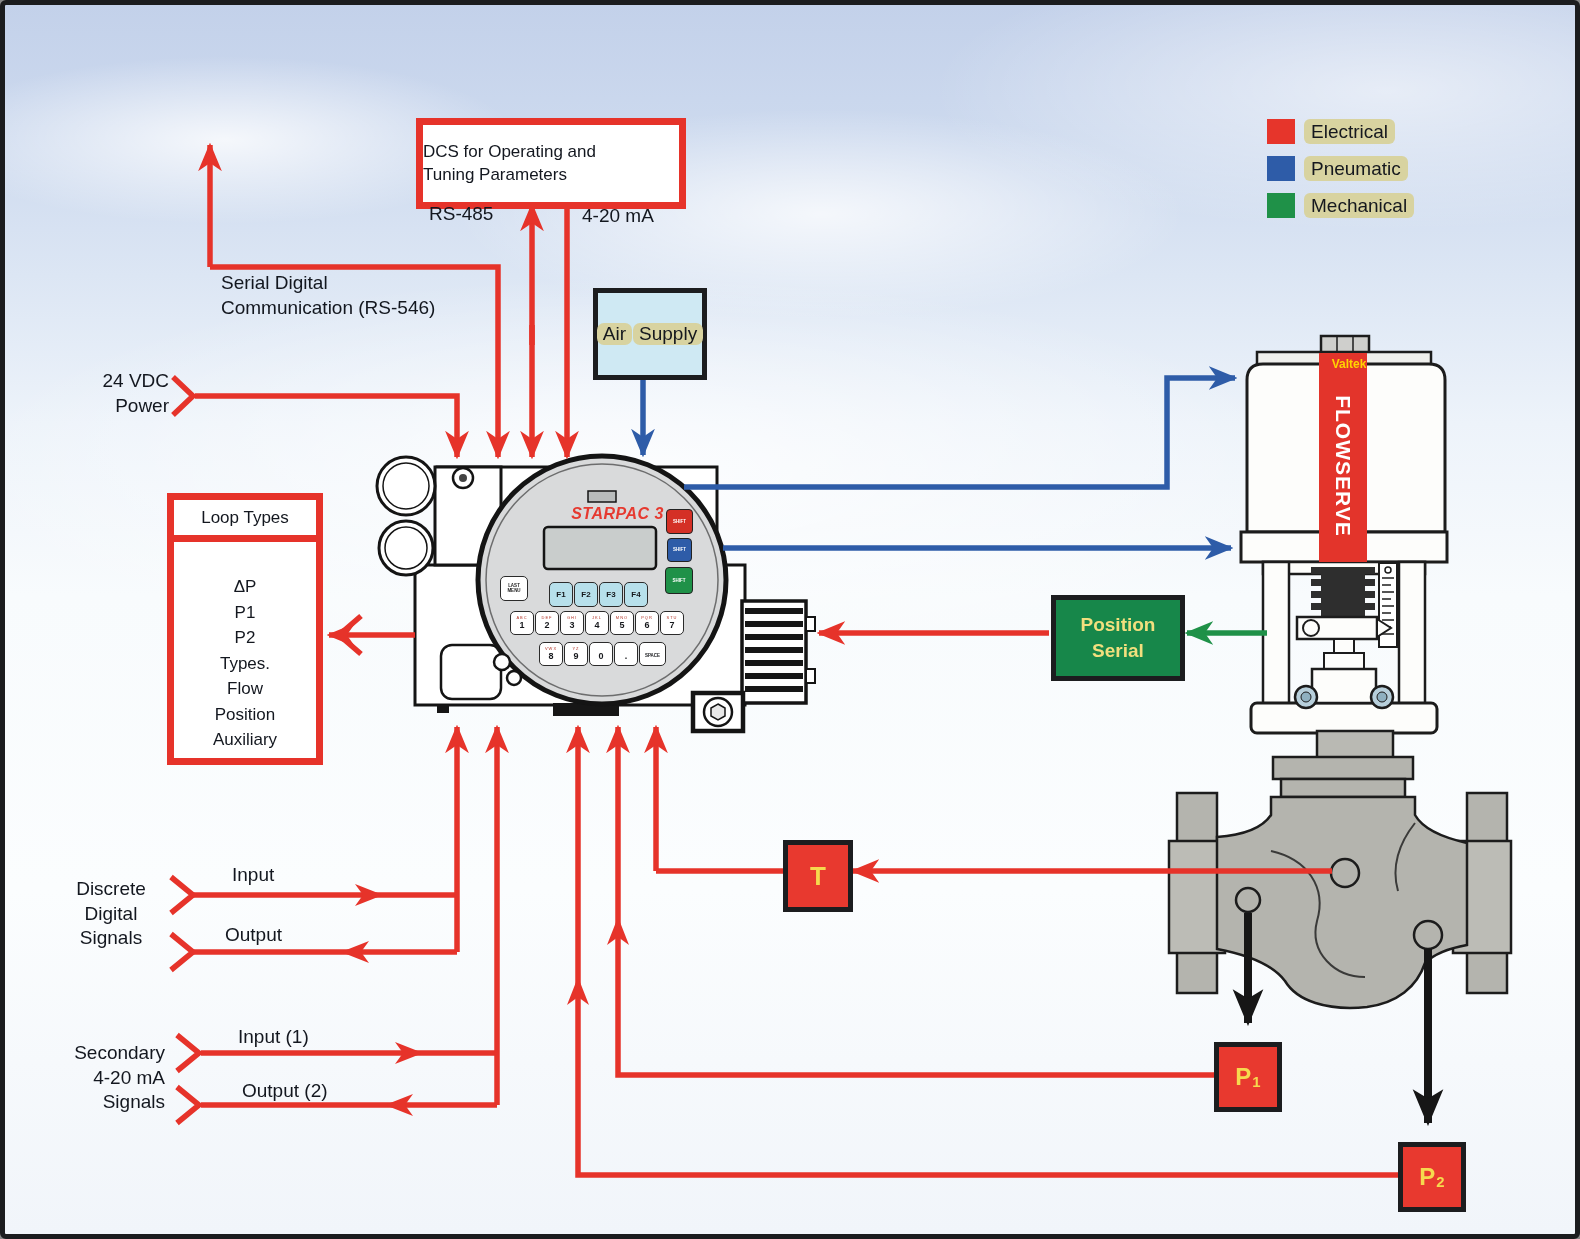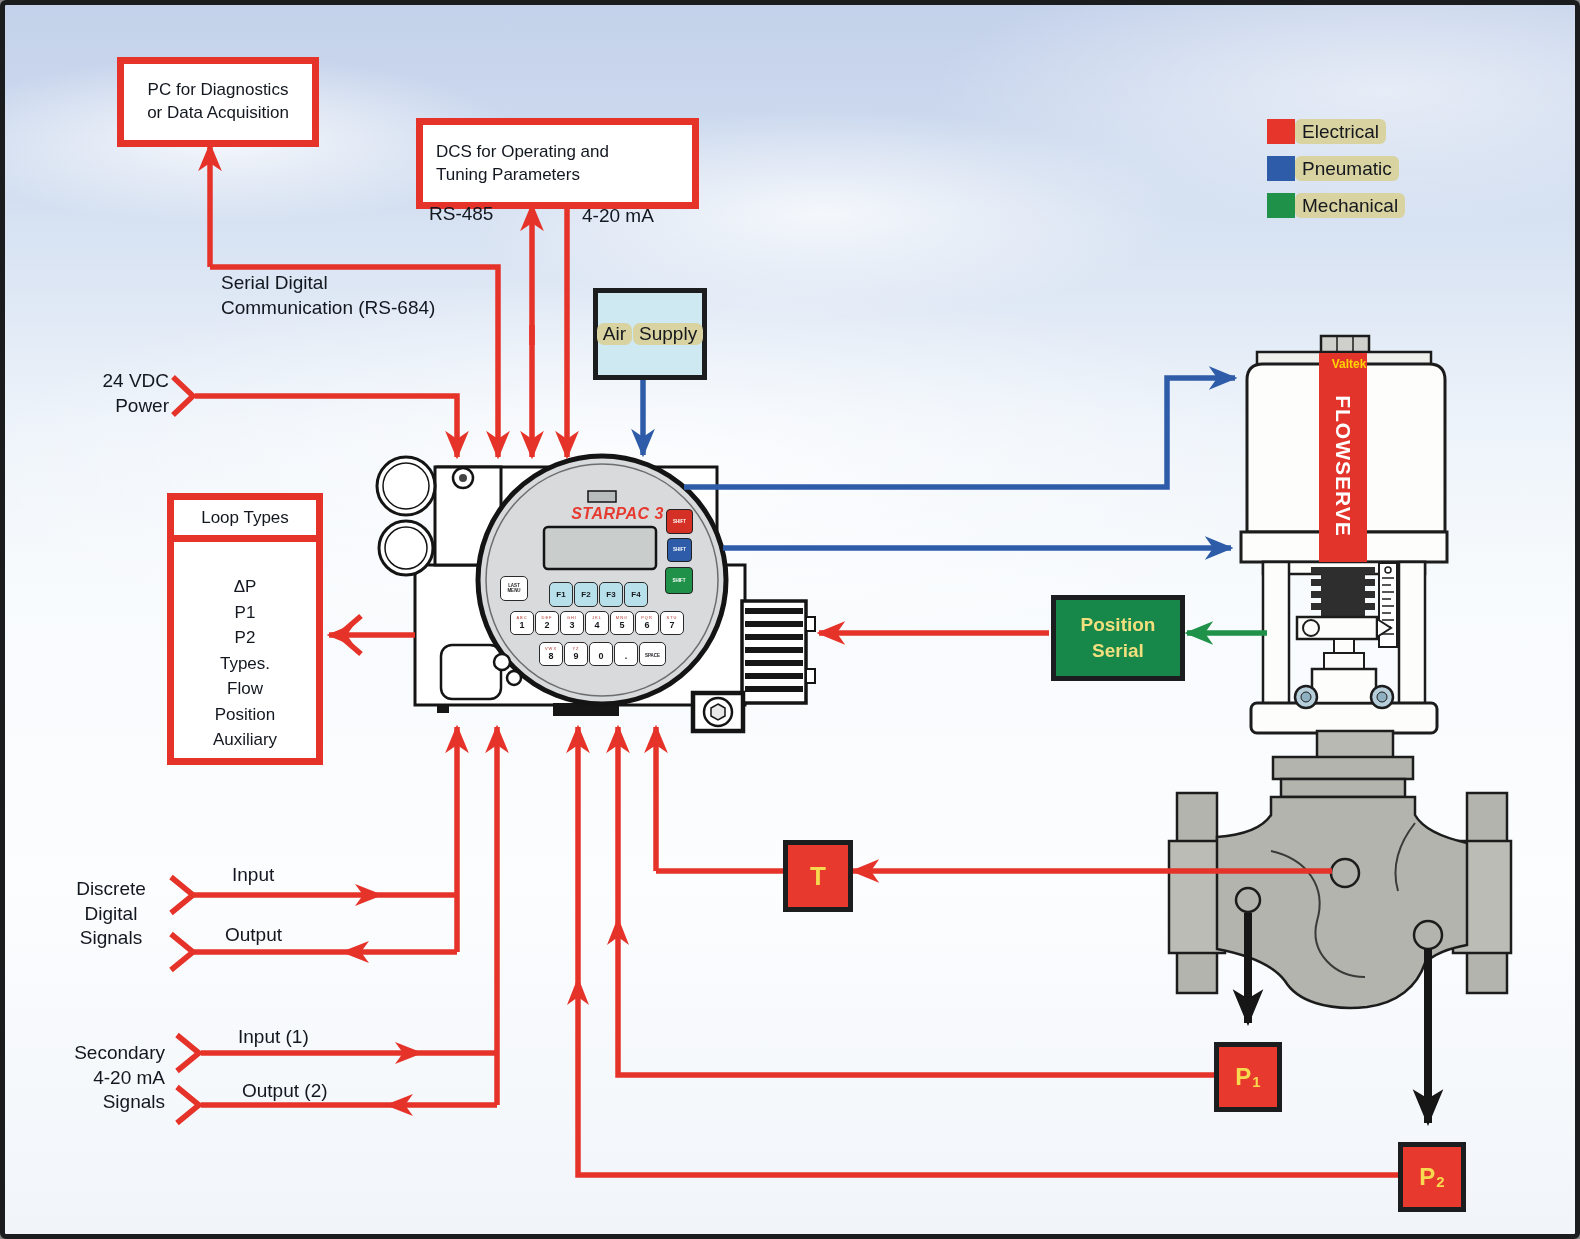--- a/index.html
+++ b/index.html
@@ -15,21 +15,21 @@
   }
   .abs{position:absolute;}
   svg{position:absolute;left:0;top:0;}
   .lbl{position:absolute;color:#13171f;font-size:19px;line-height:1.3;white-space:nowrap;}
   .redbox{position:absolute;background:#ffffff;border:7px solid #e6332a;color:#13171f;
           font-size:17px;line-height:1.35;display:flex;flex-direction:column;justify-content:center;}
   .tag{position:absolute;border:5px solid #1c1d1f;background:#e8392f;color:#f6d94e;
        display:flex;align-items:center;justify-content:center;font-weight:bold;}
   .tag sub{font-size:.62em;margin-top:10px;margin-left:1px;}
   .khaki{background:#d8d3a0;border-radius:7px;padding:0 6px;}
-  .legend-row{position:absolute;display:flex;align-items:center;padding-left:9px;}
+  .legend-row{position:absolute;display:flex;align-items:center;gap:9px;padding-left:9px;}
   .legend-sq{width:28px;height:25px;display:inline-block;}
   .legend-lb{font-size:19px;color:#15181e;background:#d8d3a0;border-radius:6px;padding:0 7px;line-height:25px;}
   .key{position:absolute;background:#ffffff;border:1.5px solid #2b2b2b;border-radius:5px;
        display:flex;flex-direction:column;align-items:center;justify-content:center;line-height:1;}
   .key .sub{font-size:4px;color:#b33327;letter-spacing:1px;height:5px;}
   .key .d{font-size:9px;font-weight:bold;color:#16181c;}
   .fkey{position:absolute;background:#b7e0eb;border:1.5px solid #2b2b2b;border-radius:5px;
         display:flex;align-items:center;justify-content:center;font-size:8px;font-weight:bold;color:#14161a;}
   .shiftkey{position:absolute;border-radius:4px;border:1px solid #222;color:#fff;
         display:flex;flex-direction:column;align-items:center;justify-content:center;font-size:4.5px;font-weight:bold;line-height:1.2;}
@@ -216,36 +216,32 @@
     <g stroke="#1f9148" stroke-width="5.5" fill="none">
       <path d="M1262,628 H1182" marker-end="url(#ga)"></path>
     </g>
 
     <g stroke="#161616" stroke-width="8" fill="none">
       <path d="M1243,908 V1018" marker-end="url(#ka)"></path>
       <path d="M1423,944 V1118" marker-end="url(#ka)"></path>
     </g>
   </svg>
 
-  <div class="redbox" style="left:112px;top:52px;width:188px;height:76px;text-align:center;">
-    <div>PC for Diagnostics</div>
-    <div>or Data Acquisition</div>
-  </div>
-
-  <div class="redbox" style="left:411px;top:113px;width:256px;height:77px;padding-left:13px;">
+
+  <div class="redbox" style="left:411px;top:113px;width:256px;height:77px;">
     <div>DCS for Operating and</div>
     <div>Tuning Parameters</div>
   </div>
 
   <div class="lbl" style="left:424px;top:197px;">RS-485</div>
   <div class="lbl" style="left:577px;top:199px;">4-20 mA</div>
 
   <div class="lbl" style="left:216px;top:266px;">
     <div>Serial Digital</div>
-    <div>Communication (RS-684)</div>
+    <div>Communication (RS-546)</div>
   </div>
 
   <div class="lbl" style="left:60px;top:364px;width:104px;text-align:right;">
     <div>24 VDC</div>
     <div>Power</div>
   </div>
 
   <div class="abs" style="left:588px;top:283px;width:104px;height:82px;background:#cfe9f3;border:5px solid #1c1d1f;
        display:flex;flex-direction:row;align-items:center;justify-content:center;font-size:19px;color:#15181e;gap:1px;">
     <span class="khaki">Air</span>

